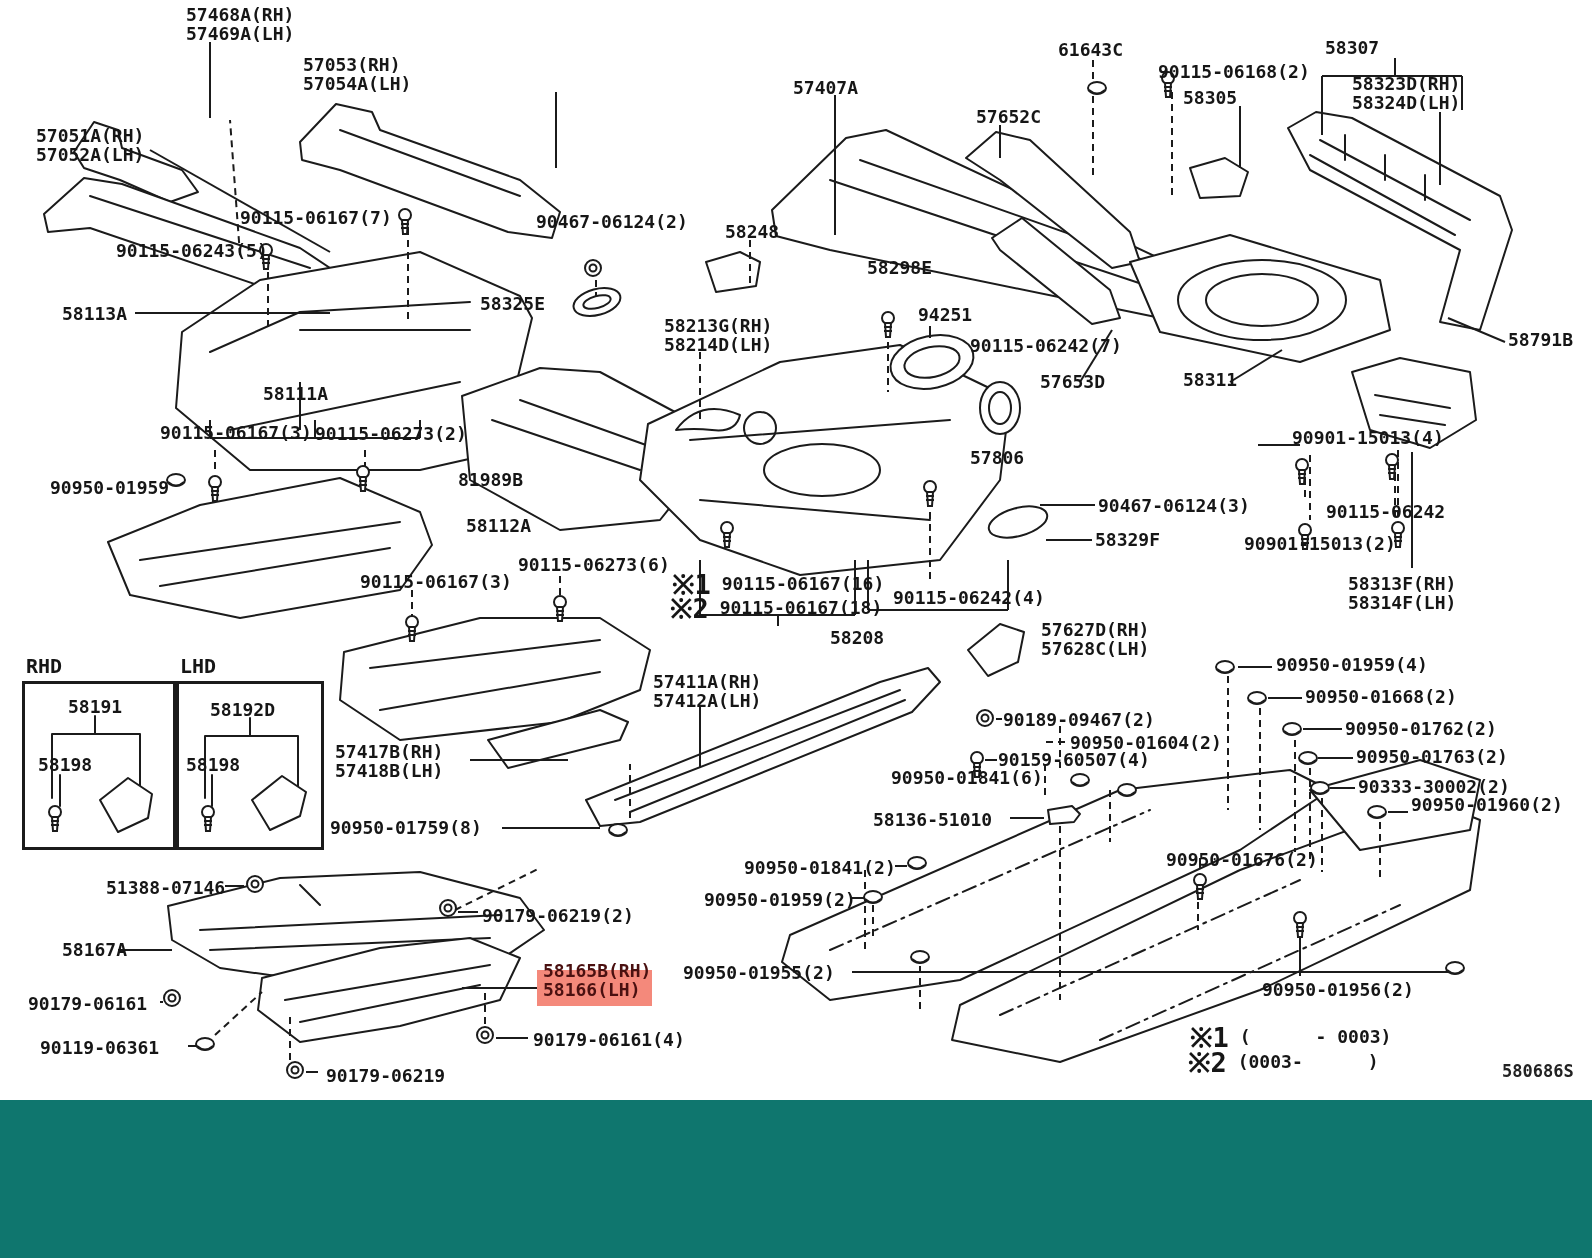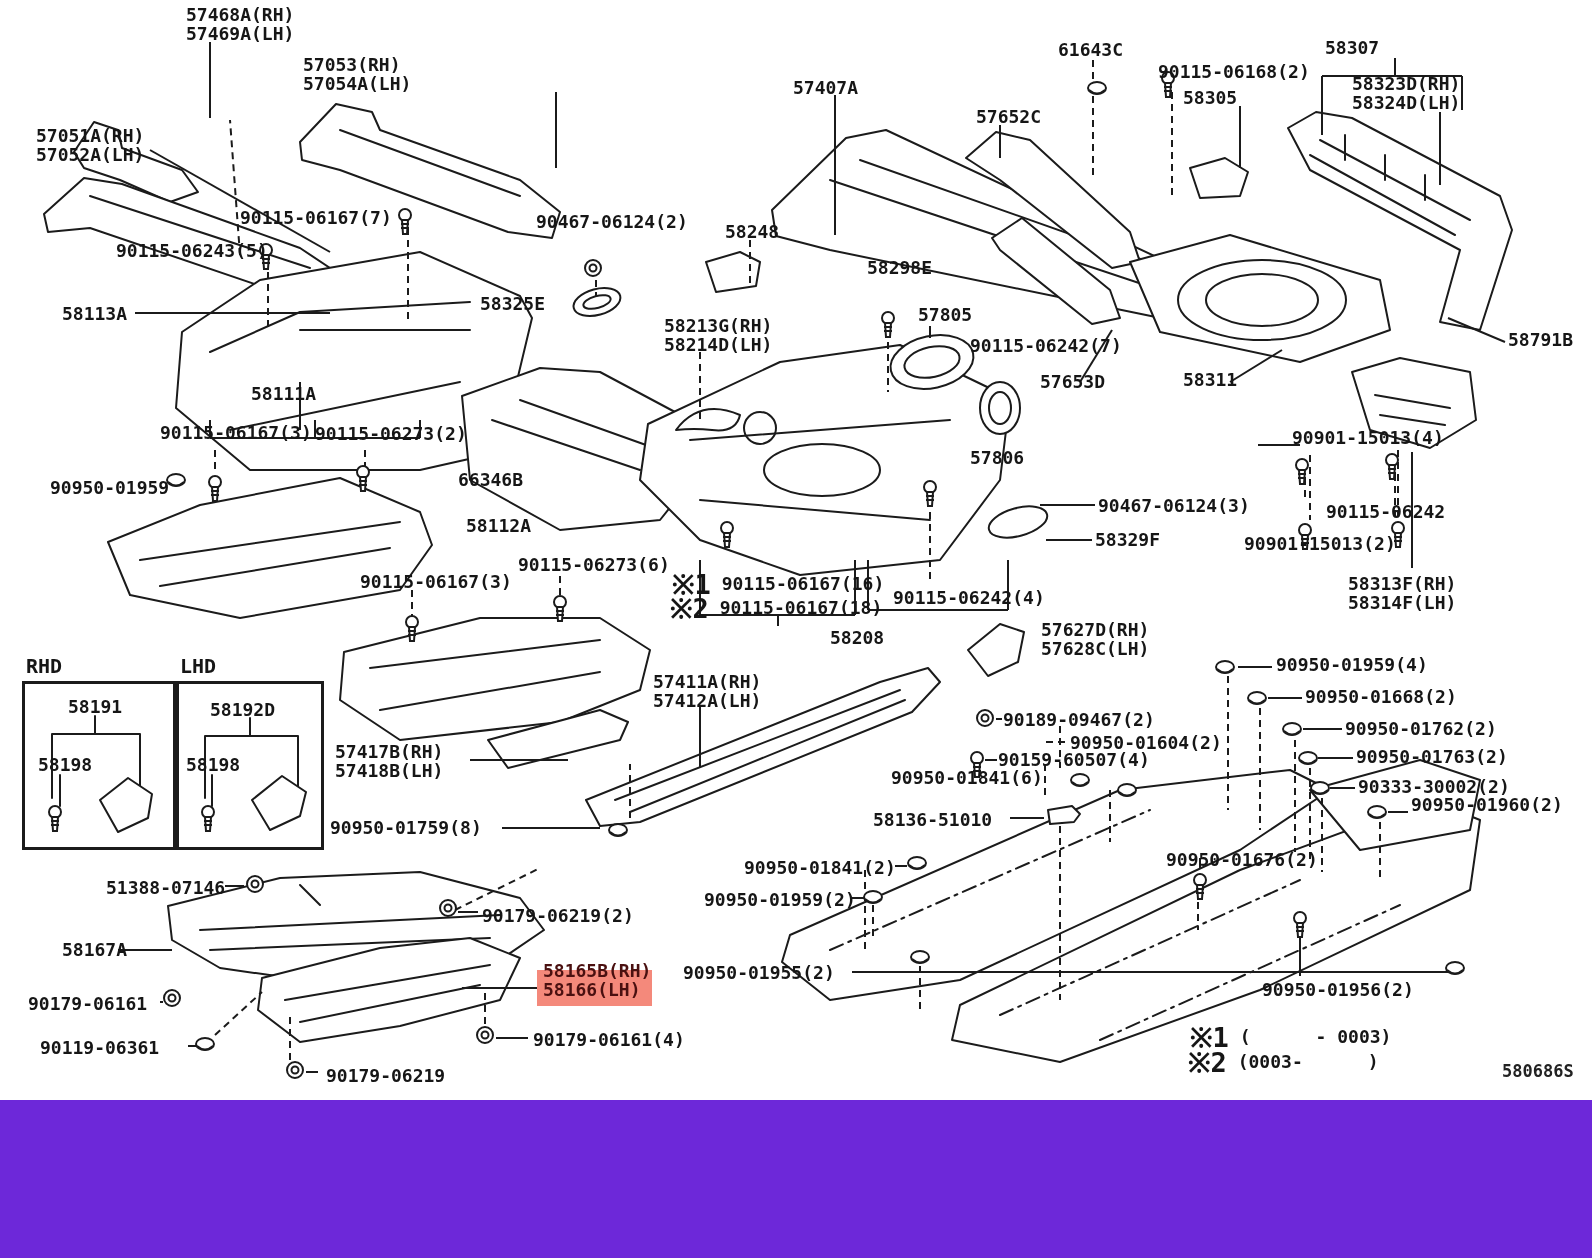--- a/index.html
+++ b/index.html
@@ -1,16 +1,16 @@
 <!DOCTYPE html>
 <html><head>
 <meta charset="utf-8">
 <style>
   html,body{margin:0;padding:0;background:#888;}
-  #app{position:relative;width:1592px;height:1258px;background:#6d28d9;overflow:hidden;
+  #app{position:relative;width:1592px;height:1258px;background:#0f766e;overflow:hidden;
        font-family:"DejaVu Sans Mono",monospace;}
   #stage{position:absolute;left:0;top:0;width:1592px;height:1100px;background:#fff;}
   #art{position:absolute;left:0;top:0;z-index:0;}
   #hl-rect{position:absolute;z-index:1;}
   #labels{position:absolute;left:0;top:0;width:100%;height:100%;z-index:2;}
   .lbl{position:absolute;font-weight:bold;font-size:18px;line-height:19px;
        color:#161616;white-space:pre;letter-spacing:0px;}
   .lbl.sel{color:#4a1010;}
   .lbl.hdr{font-size:20px;}
   .lbl.ref{font-size:17px;color:#222;}
@@ -262,49 +262,49 @@
         <div class="pbox" style="left: 176px; top: 681px; width: 142px; height: 163px;"></div>
       </div>
 
     <div id="labels">
         <div class="lbl" style="left: 186px; top: 5px;"><div>57468A(RH)</div><div>57469A(LH)</div></div>
         <div class="lbl" style="left: 303px; top: 55px;"><div>57053(RH)</div><div>57054A(LH)</div></div>
         <div class="lbl" style="left: 36px; top: 126px;"><div>57051A(RH)</div><div>57052A(LH)</div></div>
         <div class="lbl" style="left: 240px; top: 208px;"><div>90115-06167(7)</div></div>
         <div class="lbl" style="left: 116px; top: 241px;"><div>90115-06243(5)</div></div>
         <div class="lbl" style="left: 62px; top: 304px;"><div>58113A</div></div>
-        <div class="lbl" style="left: 251px; top: 384px;"><div>58111A</div></div>
+        <div class="lbl" style="left: 263px; top: 384px;"><div>58111A</div></div>
         <div class="lbl" style="left: 480px; top: 294px;"><div>58325E</div></div>
         <div class="lbl" style="left: 536px; top: 212px;"><div>90467-06124(2)</div></div>
         <div class="lbl" style="left: 793px; top: 78px;"><div>57407A</div></div>
         <div class="lbl" style="left: 725px; top: 222px;"><div>58248</div></div>
         <div class="lbl" style="left: 867px; top: 258px;"><div>58298E</div></div>
         <div class="lbl" style="left: 976px; top: 107px;"><div>57652C</div></div>
         <div class="lbl" style="left: 1058px; top: 40px;"><div>61643C</div></div>
         <div class="lbl" style="left: 1158px; top: 62px;"><div>90115-06168(2)</div></div>
         <div class="lbl" style="left: 1183px; top: 88px;"><div>58305</div></div>
         <div class="lbl" style="left: 1325px; top: 38px;"><div>58307</div></div>
         <div class="lbl" style="left: 1352px; top: 74px;"><div>58323D(RH)</div><div>58324D(LH)</div></div>
         <div class="lbl" style="left: 664px; top: 316px;"><div>58213G(RH)</div><div>58214D(LH)</div></div>
-        <div class="lbl" style="left: 918px; top: 305px;"><div>57805</div></div>
+        <div class="lbl" style="left: 918px; top: 305px;"><div>94251</div></div>
         <div class="lbl" style="left: 970px; top: 336px;"><div>90115-06242(7)</div></div>
         <div class="lbl" style="left: 1040px; top: 372px;"><div>57653D</div></div>
         <div class="lbl" style="left: 1183px; top: 370px;"><div>58311</div></div>
         <div class="lbl" style="left: 1508px; top: 330px;"><div>58791B</div></div>
         <div class="lbl" style="left: 1248px; top: 428px; margin-left: 44px;"><div>90901-15013(4)</div></div>
         <div class="lbl" style="left: 970px; top: 448px;"><div>57806</div></div>
         <div class="lbl" style="left: 1098px; top: 496px;"><div>90467-06124(3)</div></div>
         <div class="lbl" style="left: 1095px; top: 530px;"><div>58329F</div></div>
         <div class="lbl" style="left: 1326px; top: 502px;"><div>90115-06242</div></div>
         <div class="lbl" style="left: 1244px; top: 534px;"><div>90901-15013(2)</div></div>
         <div class="lbl" style="left: 1348px; top: 574px;"><div>58313F(RH)</div><div>58314F(LH)</div></div>
         <div class="lbl" style="left: 160px; top: 423px;"><div>90115-06167(3)</div></div>
         <div class="lbl" style="left: 315px; top: 424px;"><div>90115-06273(2)</div></div>
         <div class="lbl" style="left: 50px; top: 478px;"><div>90950-01959</div></div>
-        <div class="lbl" style="left: 458px; top: 470px;"><div>66346B</div></div>
+        <div class="lbl" style="left: 458px; top: 470px;"><div>81989B</div></div>
         <div class="lbl" style="left: 466px; top: 516px;"><div>58112A</div></div>
         <div class="lbl" style="left: 360px; top: 572px;"><div>90115-06167(3)</div></div>
         <div class="lbl" style="left: 518px; top: 555px;"><div>90115-06273(6)</div></div>
         <div class="lbl" style="left: 893px; top: 588px;"><div>90115-06242(4)</div></div>
         <div class="lbl" style="left: 830px; top: 628px;"><div>58208</div></div>
         <div class="lbl" style="left: 1041px; top: 620px;"><div>57627D(RH)</div><div>57628C(LH)</div></div>
         <div class="lbl" style="left: 1276px; top: 655px;"><div>90950-01959(4)</div></div>
         <div class="lbl" style="left: 1305px; top: 687px;"><div>90950-01668(2)</div></div>
         <div class="lbl" style="left: 1345px; top: 719px;"><div>90950-01762(2)</div></div>
         <div class="lbl" style="left: 1356px; top: 747px;"><div>90950-01763(2)</div></div>

